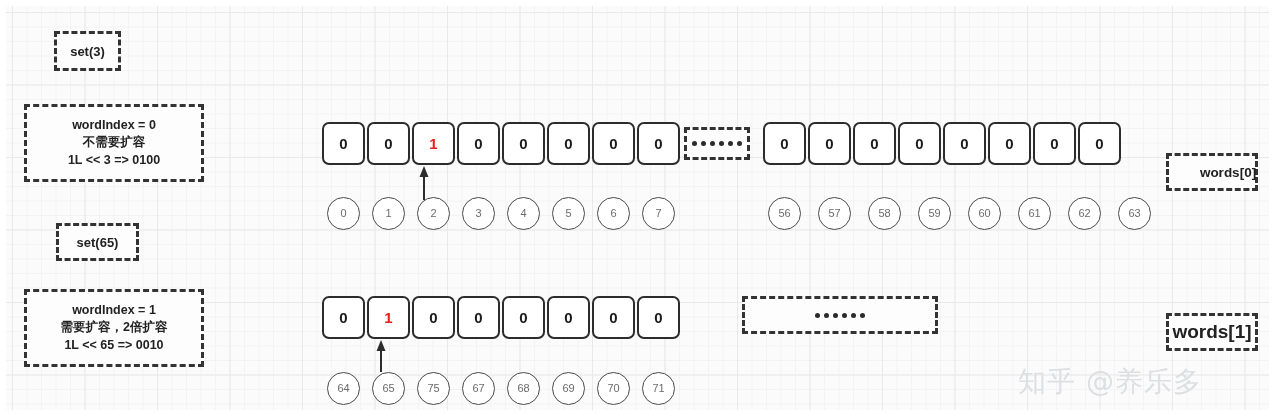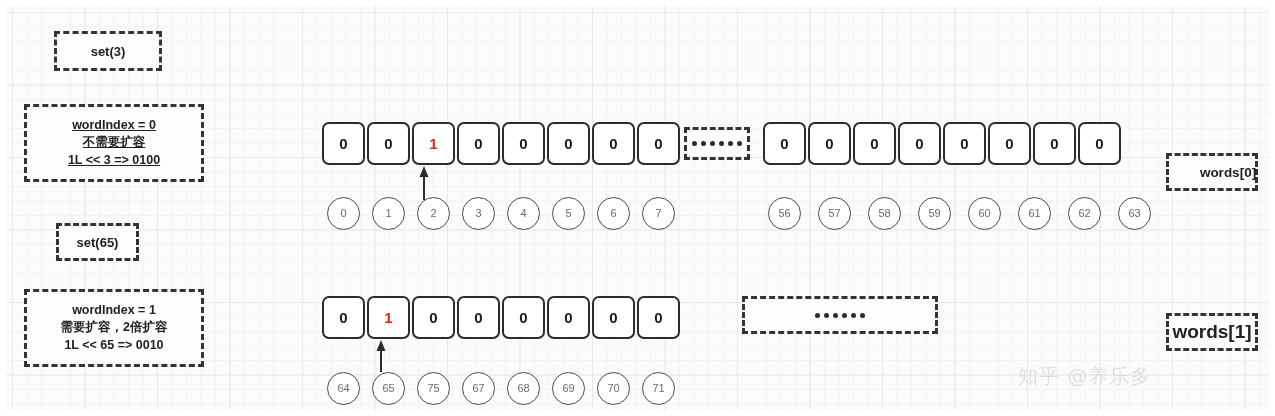--- a/index.html
+++ b/index.html
@@ -30,22 +30,22 @@
     border:3px dashed #333333;
     background:#fdfdfd;
     display:flex;
     align-items:center;
     justify-content:center;
     text-align:center;
     color:#222;
     font-weight:bold;
   }
   .dbox .lines{line-height:1.38;white-space:pre-line;}
-  #set3-box{left:48px;top:25px;width:108px;height:40px;font-size:13px;}
-  #note0-box{left:18px;top:98px;width:180px;height:78px;font-size:12.5px;text-decoration:underline;}
+  #set3-box{left:48px;top:25px;width:67px;height:40px;font-size:13px;}
+  #note0-box{left:18px;top:98px;width:180px;height:78px;font-size:12.5px;}
   #set65-box{left:50px;top:217px;width:83px;height:38px;font-size:13px;}
   #note1-box{left:18px;top:283px;width:180px;height:78px;font-size:12.5px;}
   #title-box{left:315px;top:13px;width:392px;height:58px;font-size:25px;letter-spacing:.2px;}
   #words0-box{left:1160px;top:147px;width:92px;height:38px;font-size:13.5px;padding-left:32px;}
   #words1-box{left:1160px;top:307px;width:92px;height:38px;font-size:19px;}
   #ellipsis-top{left:678px;top:121px;width:66px;height:33px;}
   #ellipsis-bottom{left:736px;top:290px;width:196px;height:38px;}
   .dots{
     display:flex;align-items:center;justify-content:center;gap:4px;
   }
@@ -83,21 +83,21 @@
   #idx0-right{left:757px;top:190px;gap:7px;}
   #idx1-left{left:316px;top:365px;}
   
   .arrow{position:absolute;}
   #arrow-top{left:411px;top:160px;}
   #arrow-bottom{left:368px;top:334px;}
   
   #watermark{
     position:absolute;left:1012px;top:357px;
     font-family:"DejaVu Sans",sans-serif;
-    font-size:20px;color:#dddfe2;
+    font-size:28px;color:#dddfe2;
     white-space:nowrap;
     letter-spacing:1px;
   }
 </style>
 </head>
 <body>
 
 <div id="canvas">
 
   <div class="dbox" id="set3-box">

